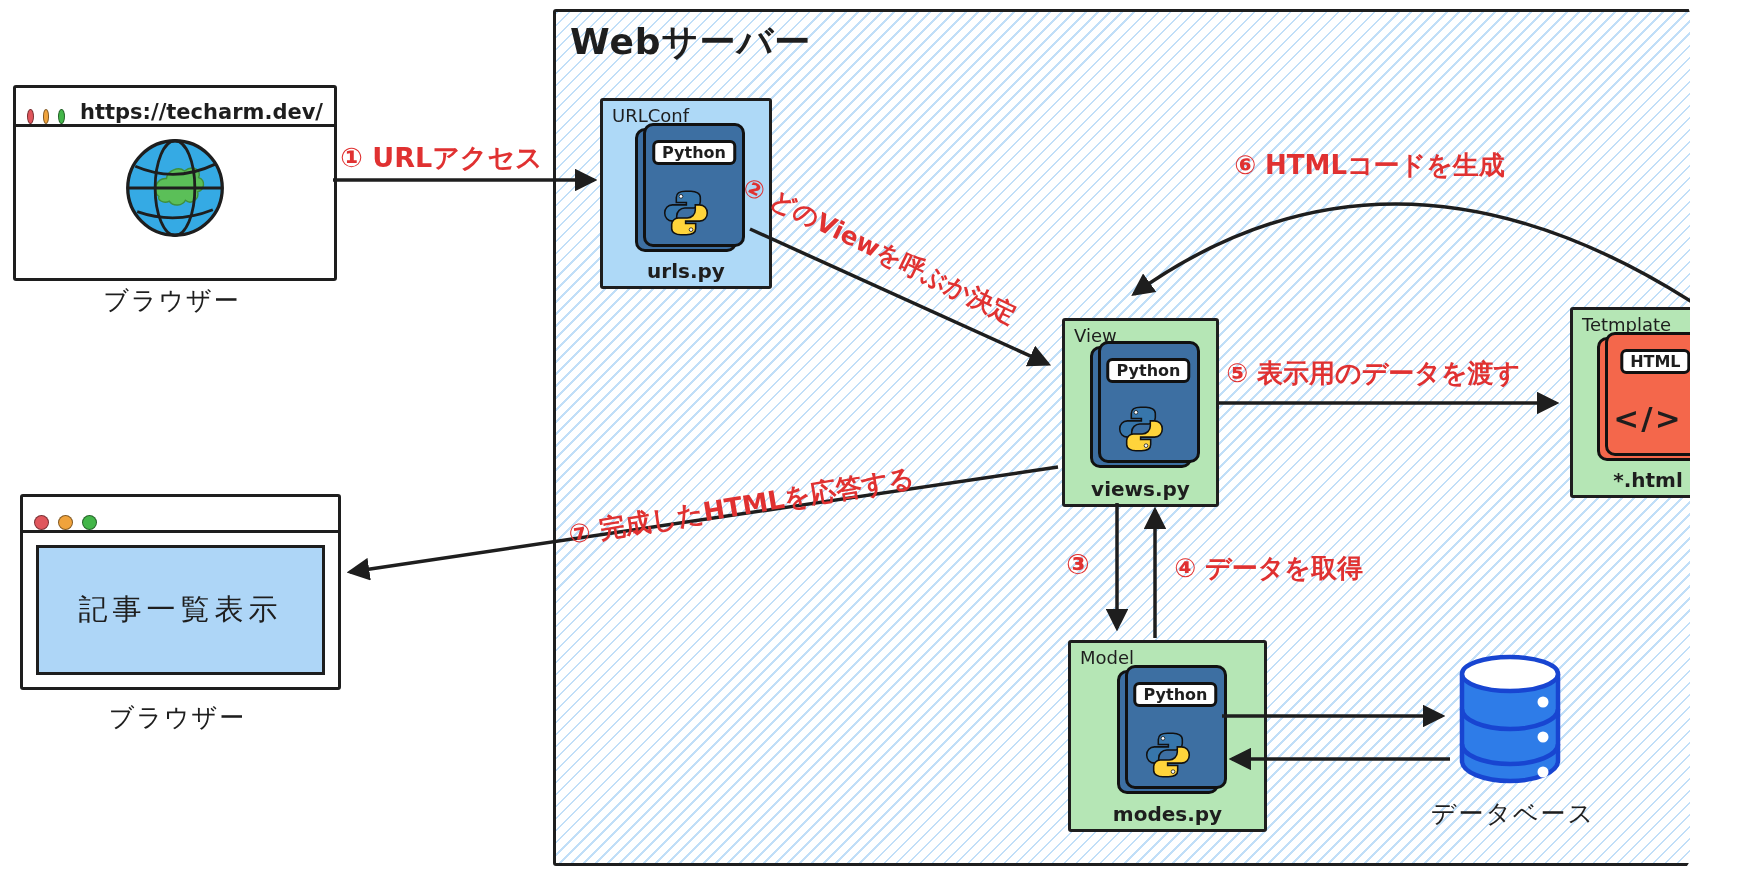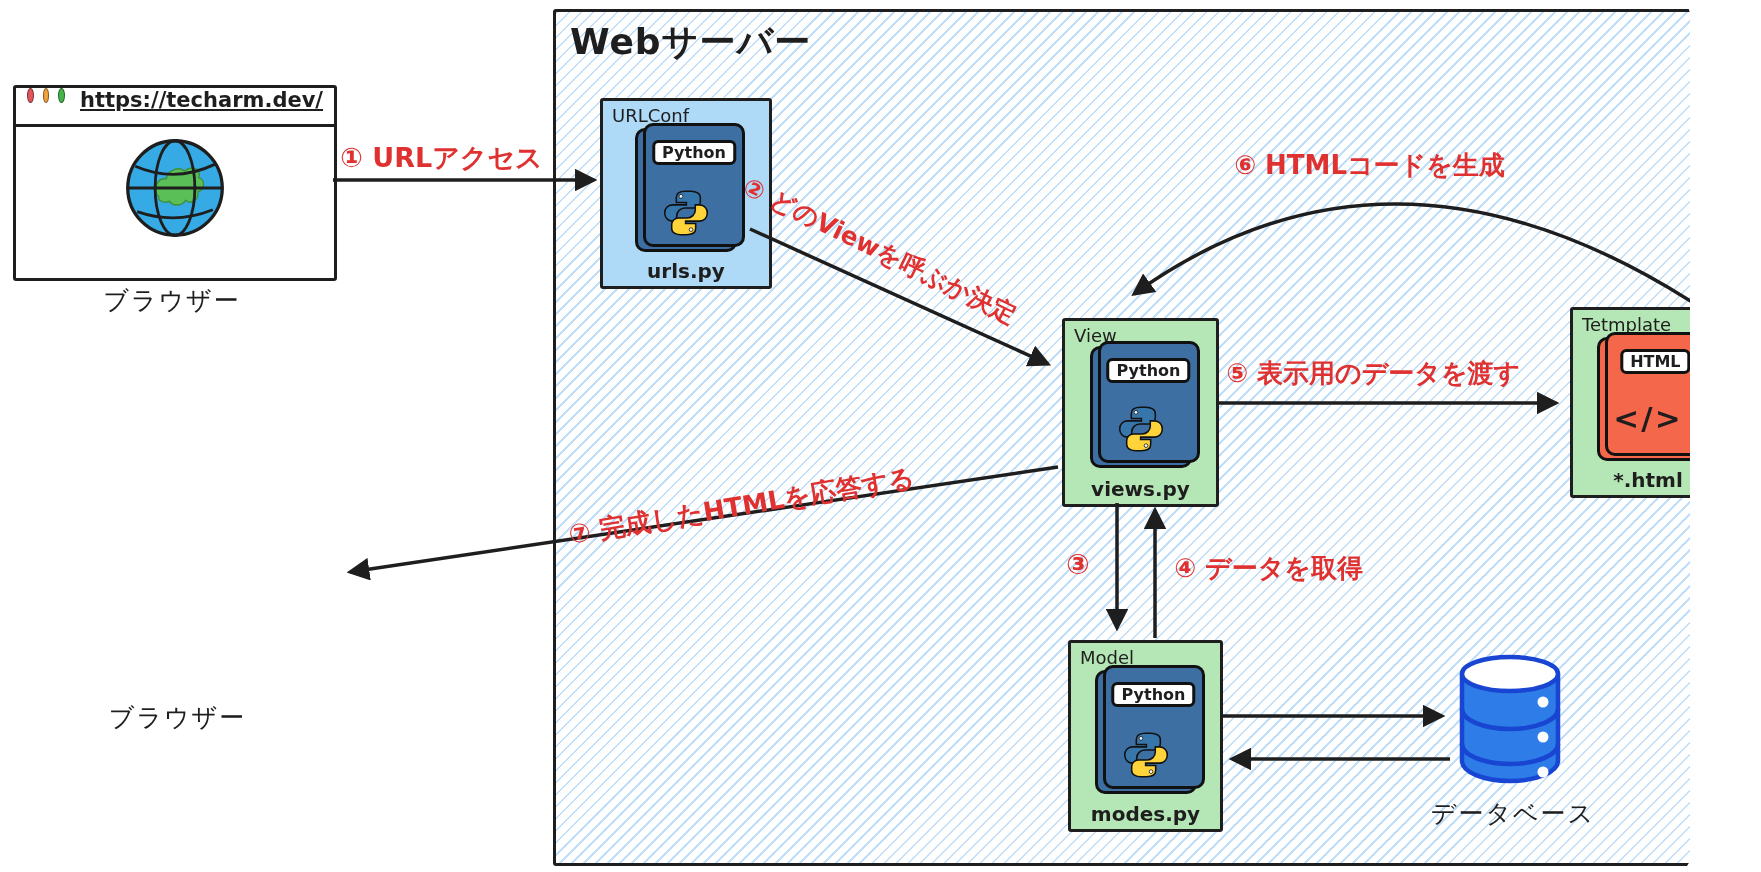--- a/index.html
+++ b/index.html
@@ -16,23 +16,22 @@
       #fff;
   }
   .server-title{
     position:absolute;left:14px;top:6px;font-size:36px;font-weight:600;letter-spacing:1px;
   }
   
   .browser{
     position:absolute;background:#fff;border:3px solid #1e1e1e;border-radius:3px;z-index:2;
   }
   .titlebar{
-    display:flex;align-items:flex-start;gap:9px;padding:0 11px;
+    display:flex;align-items:flex-end;gap:9px;padding:0 11px;
     border-bottom:3px solid #1e1e1e;
-    text-decoration:underline;
   }
   .dot{width:13px;height:13px;border-radius:50%;border:1.5px solid rgba(0,0,0,.45);}
   .dot.red{background:#e0565c;}
   .dot.orange{background:#f0a33c;}
   .dot.green{background:#43b649;}
   .url-text{font-size:21px;font-weight:600;margin-left:6px;white-space:nowrap;}
   .caption{
     position:absolute;text-align:center;font-size:25px;font-weight:500;z-index:2;letter-spacing:2px;
   }
   .globe{display:block;margin:9px auto 0 auto;}
@@ -99,20 +98,28 @@
       <circle cx="55" cy="55" r="50" fill="#35aae4" stroke="#1e1e1e" stroke-width="3.5"></circle>
       <path d="M38 64 c-8 -6 -2 -20 8 -19 c1 -9 13 -13 19 -8 c9 -7 18 -1 15 7 c8 3 6 13 -1 15 c2 8 -7 14 -13 9 c-3 6 -13 7 -17 1 c-7 3 -13 -2 -11 -5 z" fill="#5bbf58" stroke="#3f8f3d" stroke-width="1.5"></path>
       <ellipse cx="55" cy="55" rx="21" ry="50" fill="none" stroke="#1e1e1e" stroke-width="3"></ellipse>
       <line x1="4" y1="55" x2="106" y2="55" stroke="#1e1e1e" stroke-width="3"></line>
       <path d="M13 32 q42 18 84 -2" fill="none" stroke="#1e1e1e" stroke-width="3"></path>
       <path d="M15 80 q40 14 80 -2" fill="none" stroke="#1e1e1e" stroke-width="3"></path>
     </svg>
   </div>
   <div class="caption" style="left:13px;top:284px;width:318px;">ブラウザー</div>
 
+  <div class="browser" style="left:20px;top:494px;width:315px;height:190px;">
+    <div class="titlebar" style="height:33px;">
+      <span class="dot red"></span>
+      <span class="dot orange"></span>
+      <span class="dot green"></span>
+    </div>
+    <div class="pane">記事一覧表示</div>
+  </div>
   <div class="caption" style="left:20px;top:701px;width:315px;">ブラウザー</div>
 
   <div class="node blue" style="left:600px;top:98px;width:147px;height:185px;padding-left:19px;">
     <div class="node-title">URLConf</div>
     <div class="fileicon py">
       <span class="badge">Python</span>
       <svg class="pylogo" width="48" height="48" viewBox="0 0 62 62">
         <path d="M30.5 3c-7.5 0-12 2.8-12 8v6.5h13v3H13.5C7.5 20.5 3.5 25 3.5 31s4 10.5 10 10.5h5.5v-6.5c0-5.8 4.7-10.5 10.5-10.5h11.5c4.7 0 8.5-3.8 8.5-8.5v-5c0-5-5.5-8-12-8z" fill="#3776ab" stroke="#111" stroke-width="2"></path>
         <g transform="rotate(180 31 31)">
           <path d="M30.5 3c-7.5 0-12 2.8-12 8v6.5h13v3H13.5C7.5 20.5 3.5 25 3.5 31s4 10.5 10 10.5h5.5v-6.5c0-5.8 4.7-10.5 10.5-10.5h11.5c4.7 0 8.5-3.8 8.5-8.5v-5c0-5-5.5-8-12-8z" fill="#ffd43b" stroke="#111" stroke-width="2"></path>
@@ -142,21 +149,21 @@
 
   <div class="node green" style="left:1570px;top:307px;width:150px;height:185px;">
     <div class="node-title">Tetmplate</div>
     <div class="fileicon html">
       <span class="badge">HTML</span>
       <div class="code-glyph">&lt;/&gt;</div>
     </div>
     <div class="file-label">*.html</div>
   </div>
 
-  <div class="node green" style="left:1068px;top:640px;width:149px;height:186px;">
+  <div class="node green" style="left:1068px;top:640px;width:149px;height:186px;padding-left:44px;">
     <div class="node-title">Model</div>
     <div class="fileicon py">
       <span class="badge">Python</span>
       <svg class="pylogo" width="48" height="48" viewBox="0 0 62 62">
         <path d="M30.5 3c-7.5 0-12 2.8-12 8v6.5h13v3H13.5C7.5 20.5 3.5 25 3.5 31s4 10.5 10 10.5h5.5v-6.5c0-5.8 4.7-10.5 10.5-10.5h11.5c4.7 0 8.5-3.8 8.5-8.5v-5c0-5-5.5-8-12-8z" fill="#3776ab" stroke="#111" stroke-width="2"></path>
         <g transform="rotate(180 31 31)">
           <path d="M30.5 3c-7.5 0-12 2.8-12 8v6.5h13v3H13.5C7.5 20.5 3.5 25 3.5 31s4 10.5 10 10.5h5.5v-6.5c0-5.8 4.7-10.5 10.5-10.5h11.5c4.7 0 8.5-3.8 8.5-8.5v-5c0-5-5.5-8-12-8z" fill="#ffd43b" stroke="#111" stroke-width="2"></path>
           <circle cx="24.5" cy="9.5" r="2.4" fill="#fff" stroke="#111" stroke-width="1"></circle>
         </g>
         <circle cx="24.5" cy="9.5" r="2.4" fill="#fff" stroke="#111" stroke-width="1"></circle>

